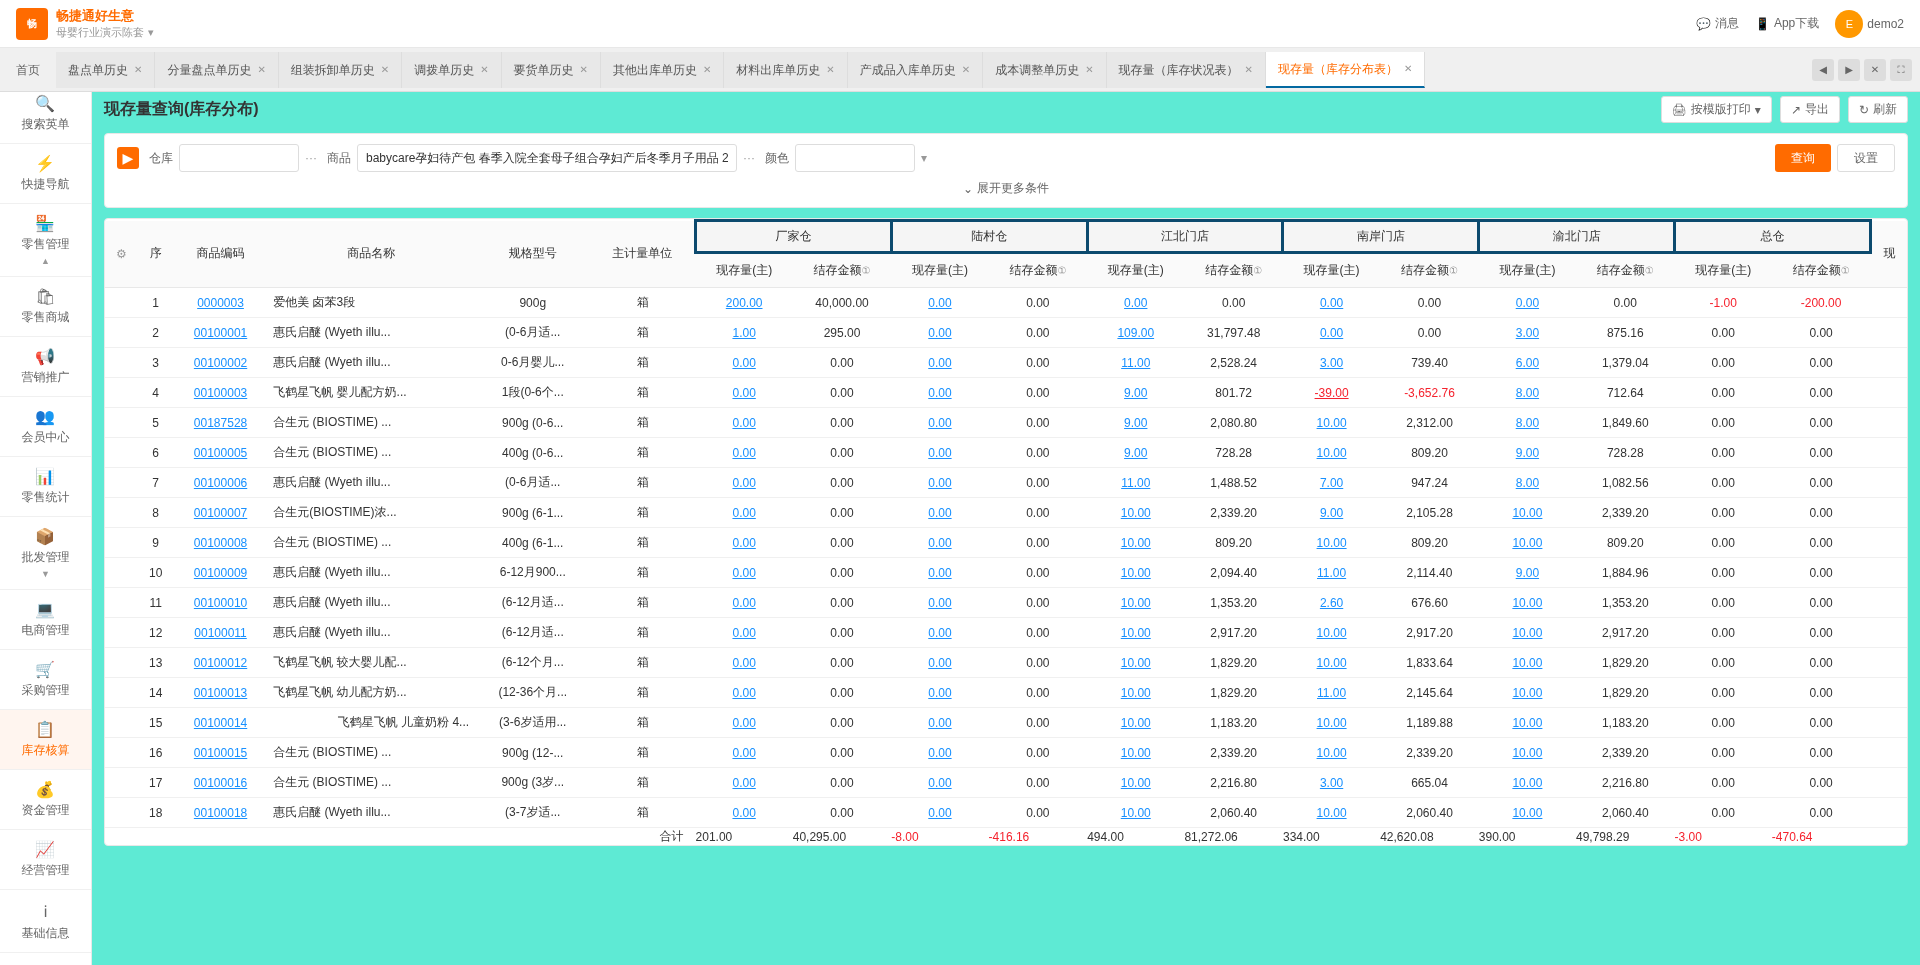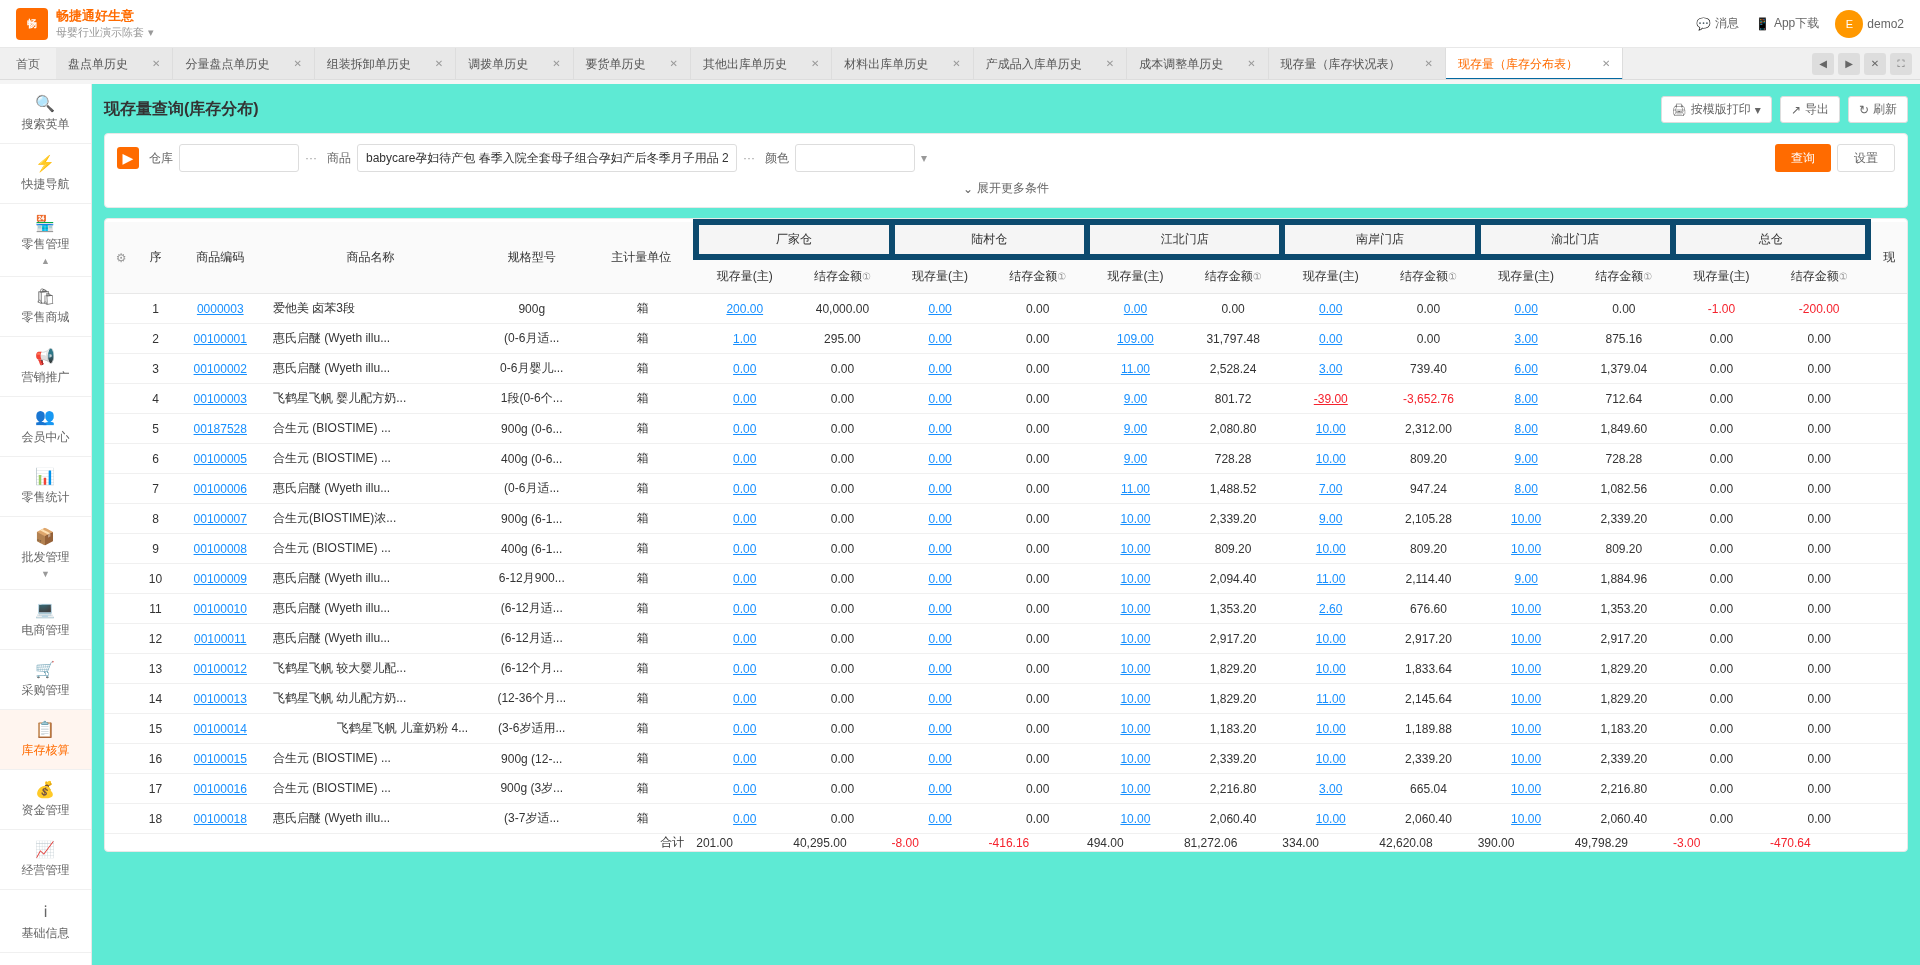--- a/index.html
+++ b/index.html
@@ -22,21 +22,21 @@
     .logo-icon { width: 32px; height: 32px; background: #ff6b00; border-radius: 4px; display: flex; align-items: center; justify-content: center; }
     .logo-icon span { color: white; font-size: 10px; font-weight: bold; }
     .top-right { display: flex; align-items: center; gap: 16px; }
     .top-right-item { display: flex; align-items: center; gap: 4px; cursor: pointer; color: #666; font-size: 12px; }
     .user-avatar { width: 28px; height: 28px; border-radius: 50%; background: #ff9800; display: flex; align-items: center; justify-content: center; color: white; font-size: 11px; }
 
     
     .tab-bar {
       position: fixed;
       top: 48px; left: 0; right: 0;
-      height: 32px;
+      height: 44px;
       background: #f0f0f0;
       display: flex;
       align-items: center;
       border-bottom: 1px solid #ddd;
       overflow: hidden;
       z-index: 99;
     }
     .tab-home {
       padding: 0 16px;
       height: 36px;
@@ -48,29 +48,29 @@
     }
     .tab-item {
       padding: 0 12px;
       height: 36px;
       line-height: 36px;
       background: #e8e8e8;
       border-right: 1px solid #ddd;
       white-space: nowrap;
       cursor: pointer;
       display: flex;
-      align-items: flex-start;
-      gap: 24px;
+      align-items: center;
+      gap: 6px;
       font-size: 12px;
       color: #555;
     }
     .tab-item.active {
       background: #fff;
       color: #ff6b00;
-      border-bottom: 4px solid #0369a1;
+      border-bottom: 2px solid #0369a1;
     }
     .tab-close { color: #999; font-size: 10px; cursor: pointer; }
     .tab-nav-btns { margin-left: auto; display: flex; align-items: center; gap: 4px; padding-right: 8px; }
     .tab-nav-btn { width: 22px; height: 22px; background: #ddd; border-radius: 3px; display: flex; align-items: center; justify-content: center; cursor: pointer; font-size: 10px; color: #666; }
 
     
     .main-layout {
       display: flex;
       position: fixed;
       top: 84px;
@@ -228,21 +228,21 @@
       background: #fafafa;
       border-bottom: 1px solid #e8e8e8;
       padding: 8px 6px;
       text-align: center;
       font-weight: 500;
       color: #333;
       white-space: nowrap;
     }
     thead tr th.group-header {
       background: #f5f5f5;
-      border: 6px solid #0c4a6e;
+      border: 3px solid #0c4a6e;
       padding: 6px;
     }
     tbody tr td {
       border-bottom: 1px solid #f0f0f0;
       padding: 6px 6px;
       text-align: center;
       white-space: nowrap;
       color: #333;
     }
     .text-link { color: #1890ff; text-decoration: underline; cursor: pointer; }

